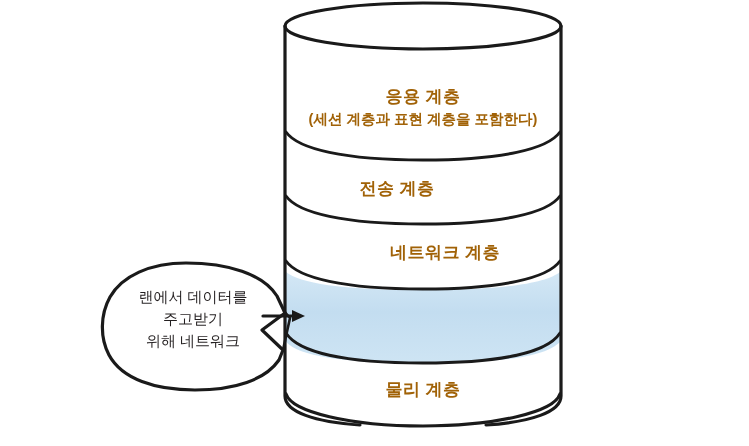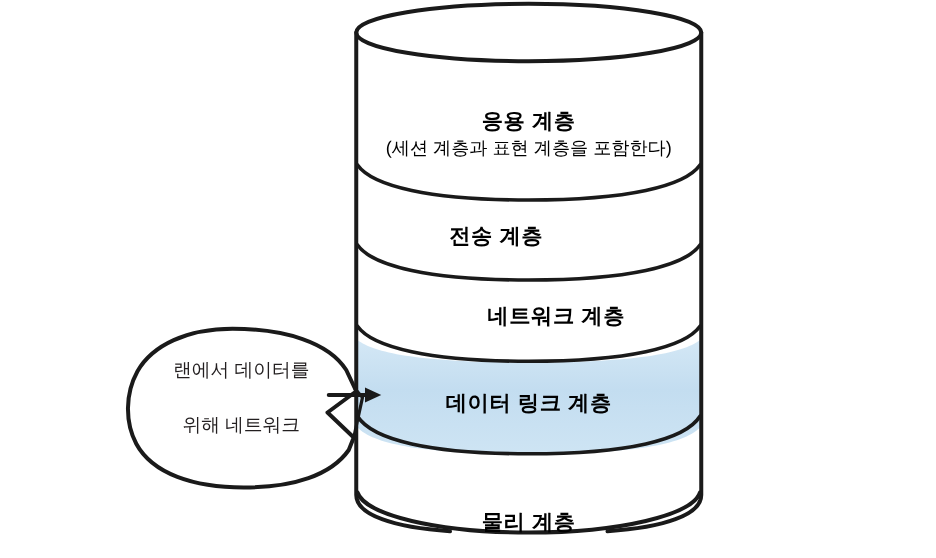--- a/index.html
+++ b/index.html
@@ -29,34 +29,34 @@
     top: 0;
     width: 749px;
     height: 446px;
     display: block;
   }
 
   
   .label {
     position: absolute;
     text-align: center;
-    color: #000000;
+    color: #a16207;
     font-weight: bold;
     letter-spacing: 0.5px;
     line-height: 1.25;
     white-space: nowrap;
     pointer-events: none;
   }
 
   .layer-title {
     font-size: 17px;
   }
   .layer-sub {
     font-size: 14.5px;
-    font-weight: normal;
+    font-weight: bold;
     letter-spacing: 0px;
   }
 
   .bubble-text {
     position: absolute;
     text-align: center;
     color: #231f20;
     font-weight: normal;
     font-size: 15px;
     line-height: 1.45;
@@ -166,20 +166,20 @@
 
   </svg>
 
   <div class="label layer-title" style="left: 283px; top: 86px; width: 280px;">응용 계층</div>
   <div class="label layer-sub" style="left: 273px; top: 110px; width: 300px;">(세션 계층과 표현 계층을 포함한다)</div>
 
   <div class="label layer-title" style="left: 283px; top: 178px; width: 228px;">전송 계층</div>
 
   <div class="label layer-title" style="left: 283px; top: 242px; width: 324px;">네트워크 계층</div>
 
-  <div class="label layer-title" style="left: 283px; top: 312px; width: 280px;">데이터 링크 계층</div>
 
-  <div class="label layer-title" style="left: 283px; top: 379px; width: 280px; margin-top: 28px;">물리 계층</div>
+  <div class="label layer-title" style="left: 283px; top: 379px; width: 280px;">물리 계층</div>
 
   <div class="bubble-text" style="left: 113px; top: 286px; width: 160px;">랜에서 데이터를</div>
+  <div class="bubble-text" style="left: 113px; top: 308px; width: 160px;">주고받기</div>
   <div class="bubble-text" style="left: 113px; top: 330px; width: 160px;">위해 네트워크</div>
 
 </div>
 
 </body></html>

